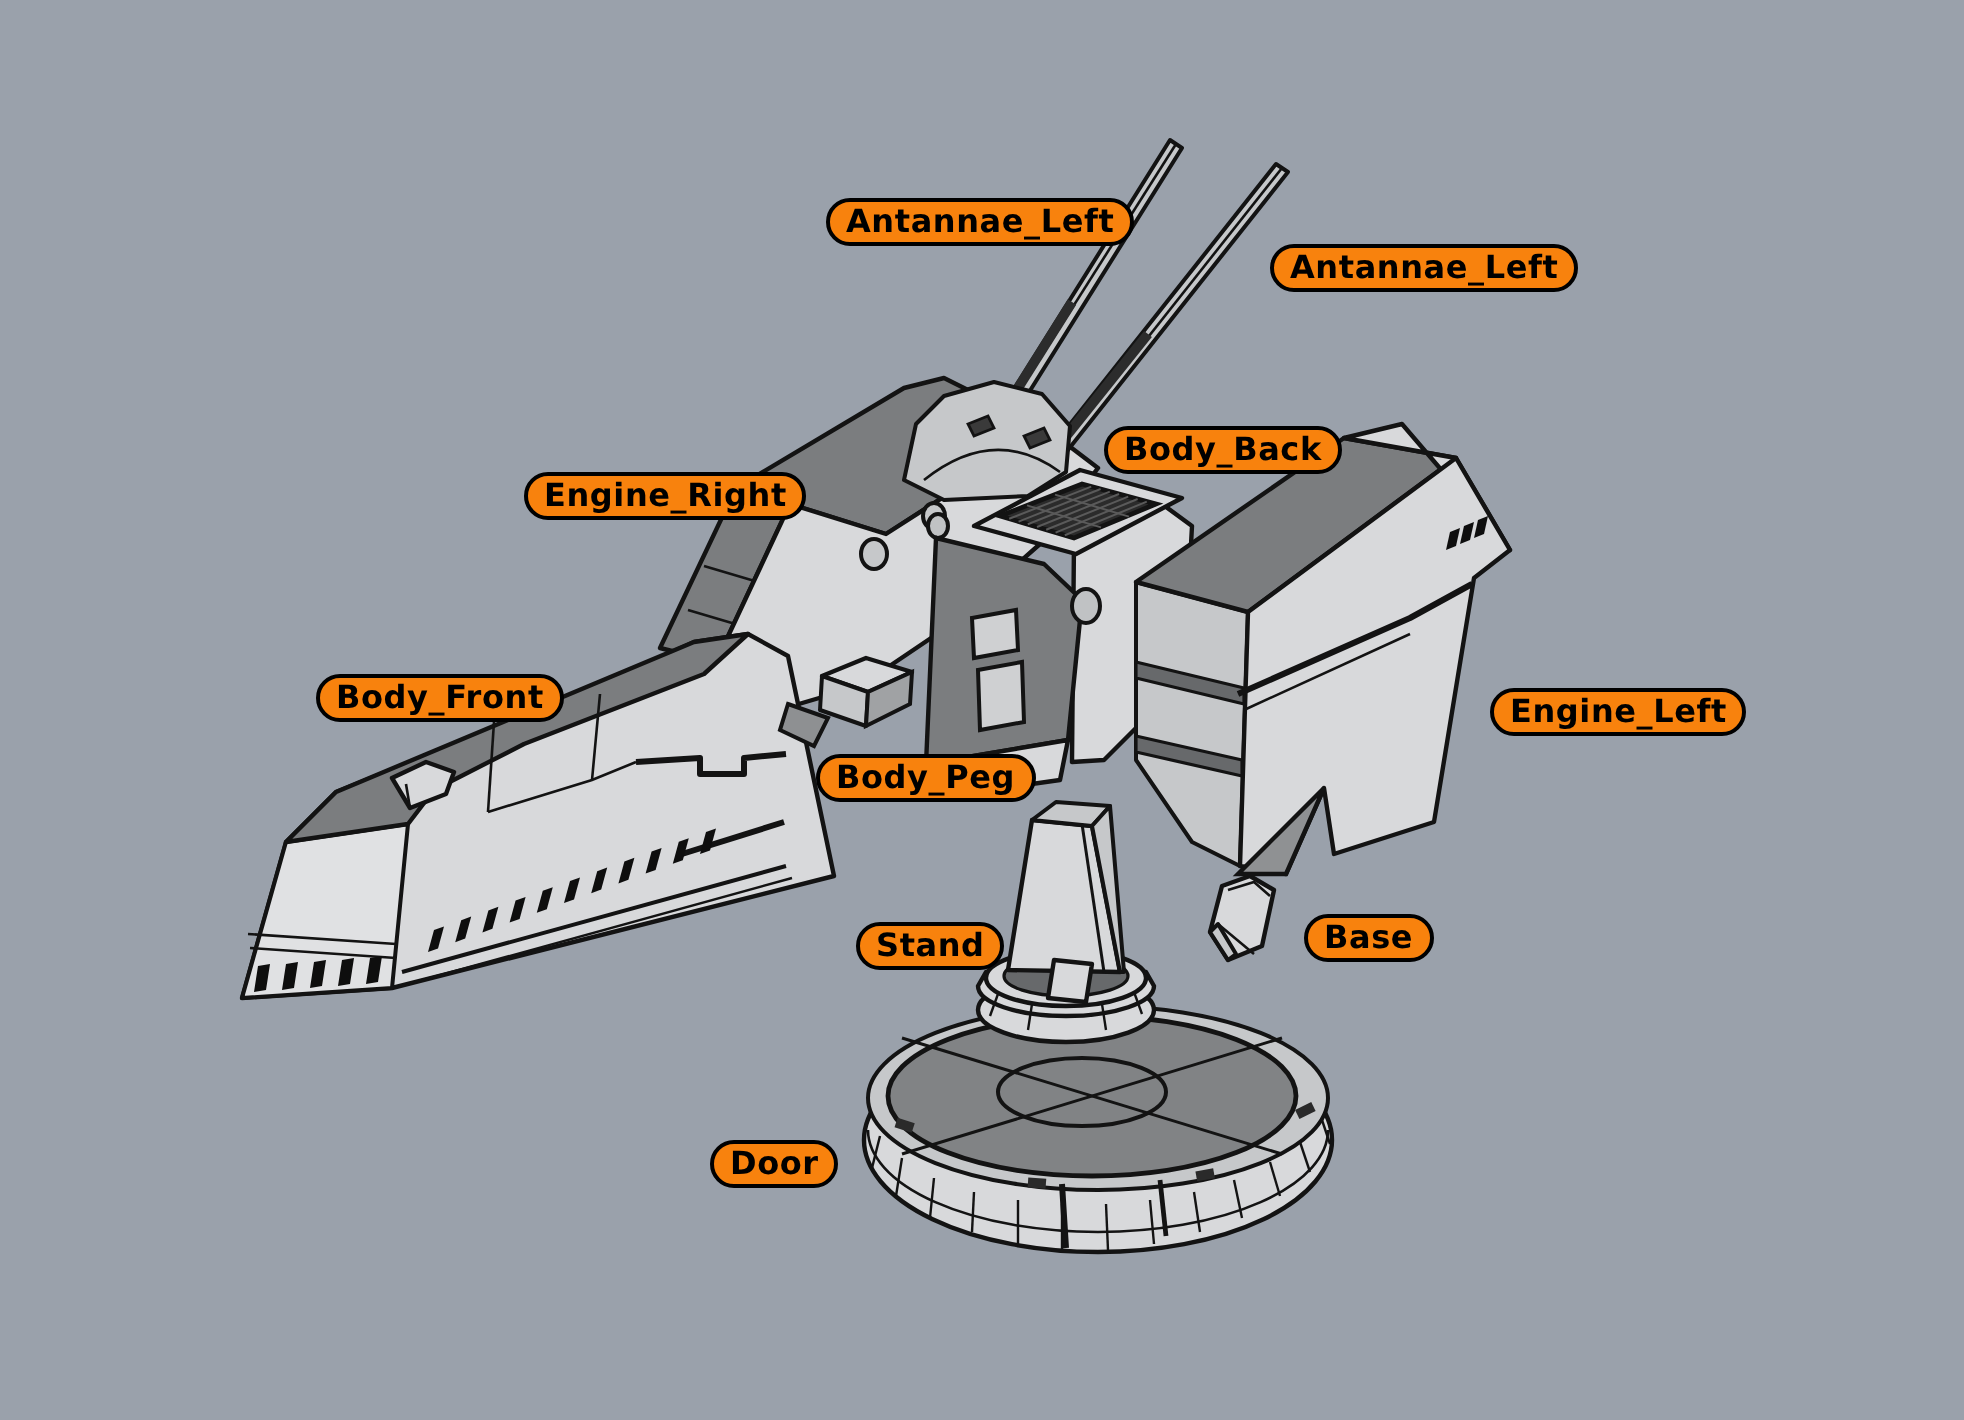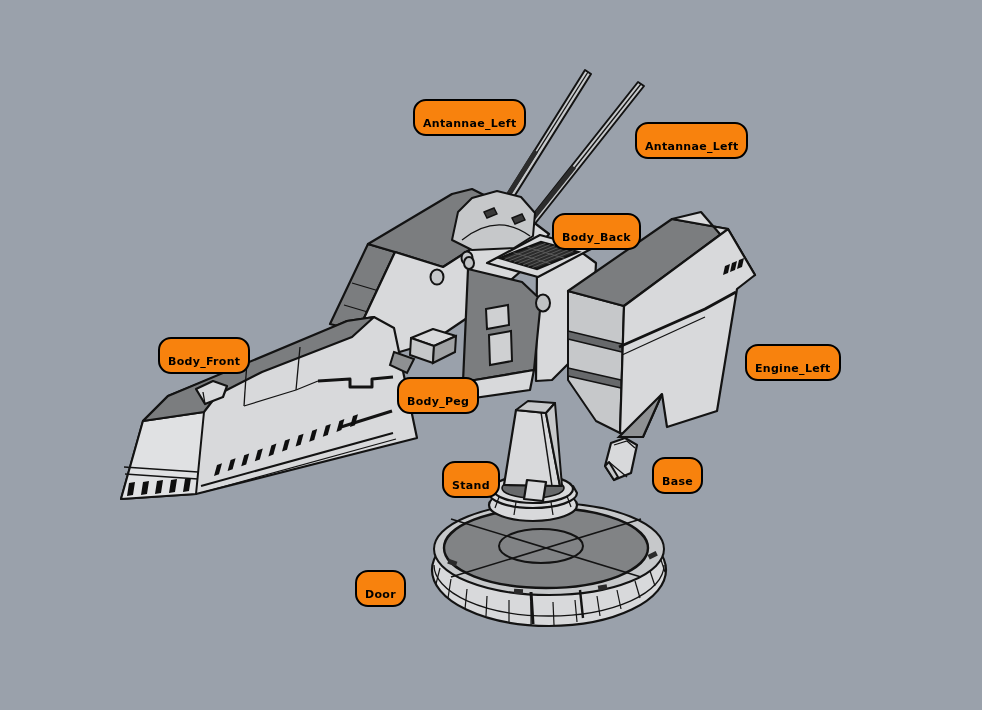--- a/index.html
+++ b/index.html
@@ -4,22 +4,22 @@
 <style>
   html,body{margin:0;padding:0;}
   body{font-family:"DejaVu Sans","Liberation Sans",sans-serif;}
   .stage{position:relative;width:982px;height:710px;background:#9aa1ab;overflow:hidden;}
   .stage svg{position:absolute;left:0;top:0;}
   .label{
     position:absolute;
     background:#f8820d;
     border:2px solid #000;
     border-radius:13px;
-    padding:14px 8px 2px;
-    font-size:11px;
+    padding:1px 8px 2px;
+    font-size:16px;
     font-weight:bold;
     color:#000;
     line-height:17px;
     letter-spacing:.3px;
     white-space:nowrap;
     box-sizing:border-box;
   }
   
   .fl{fill:#d8d9db;stroke:#131313;stroke-width:2.2;stroke-linejoin:round;}
   .fll{fill:#e0e1e3;stroke:#131313;stroke-width:2;stroke-linejoin:round;}
@@ -206,19 +206,20 @@
       <path d="M394,352 L414,359 L407,373 L390,365 Z" fill="#8e9092" stroke="#131313" stroke-width="2"></path>
       <path class="fl" d="M411,338 L433,329 L456,336 L434,346 Z"></path>
       <path class="fm" d="M411,338 L434,346 L433,363 L410,355 Z"></path>
       <path d="M434,346 L456,336 L455,352 L433,363 Z" fill="#a0a2a4" stroke="#131313" stroke-width="2"></path>
     </g>
   </svg>
 
   <div class="label" style="left:413px;top:99px">Antannae_Left</div>
   <div class="label" style="left:635px;top:122px">Antannae_Left</div>
   <div class="label" style="left:552px;top:213px">Body_Back</div>
+  <div class="label" style="left:262px;top:236px">Engine_Right</div>
   <div class="label" style="left:158px;top:337px">Body_Front</div>
   <div class="label" style="left:745px;top:344px">Engine_Left</div>
-  <div class="label" style="left:397px;top:377px">Body_Peg</div>
-  <div class="label" style="left:442px;top:461px">Stand</div>
+  <div class="label" style="left:408px;top:377px">Body_Peg</div>
+  <div class="label" style="left:428px;top:461px">Stand</div>
   <div class="label" style="left:652px;top:457px">Base</div>
   <div class="label" style="left:355px;top:570px">Door</div>
 </div>
 
 </body></html>

